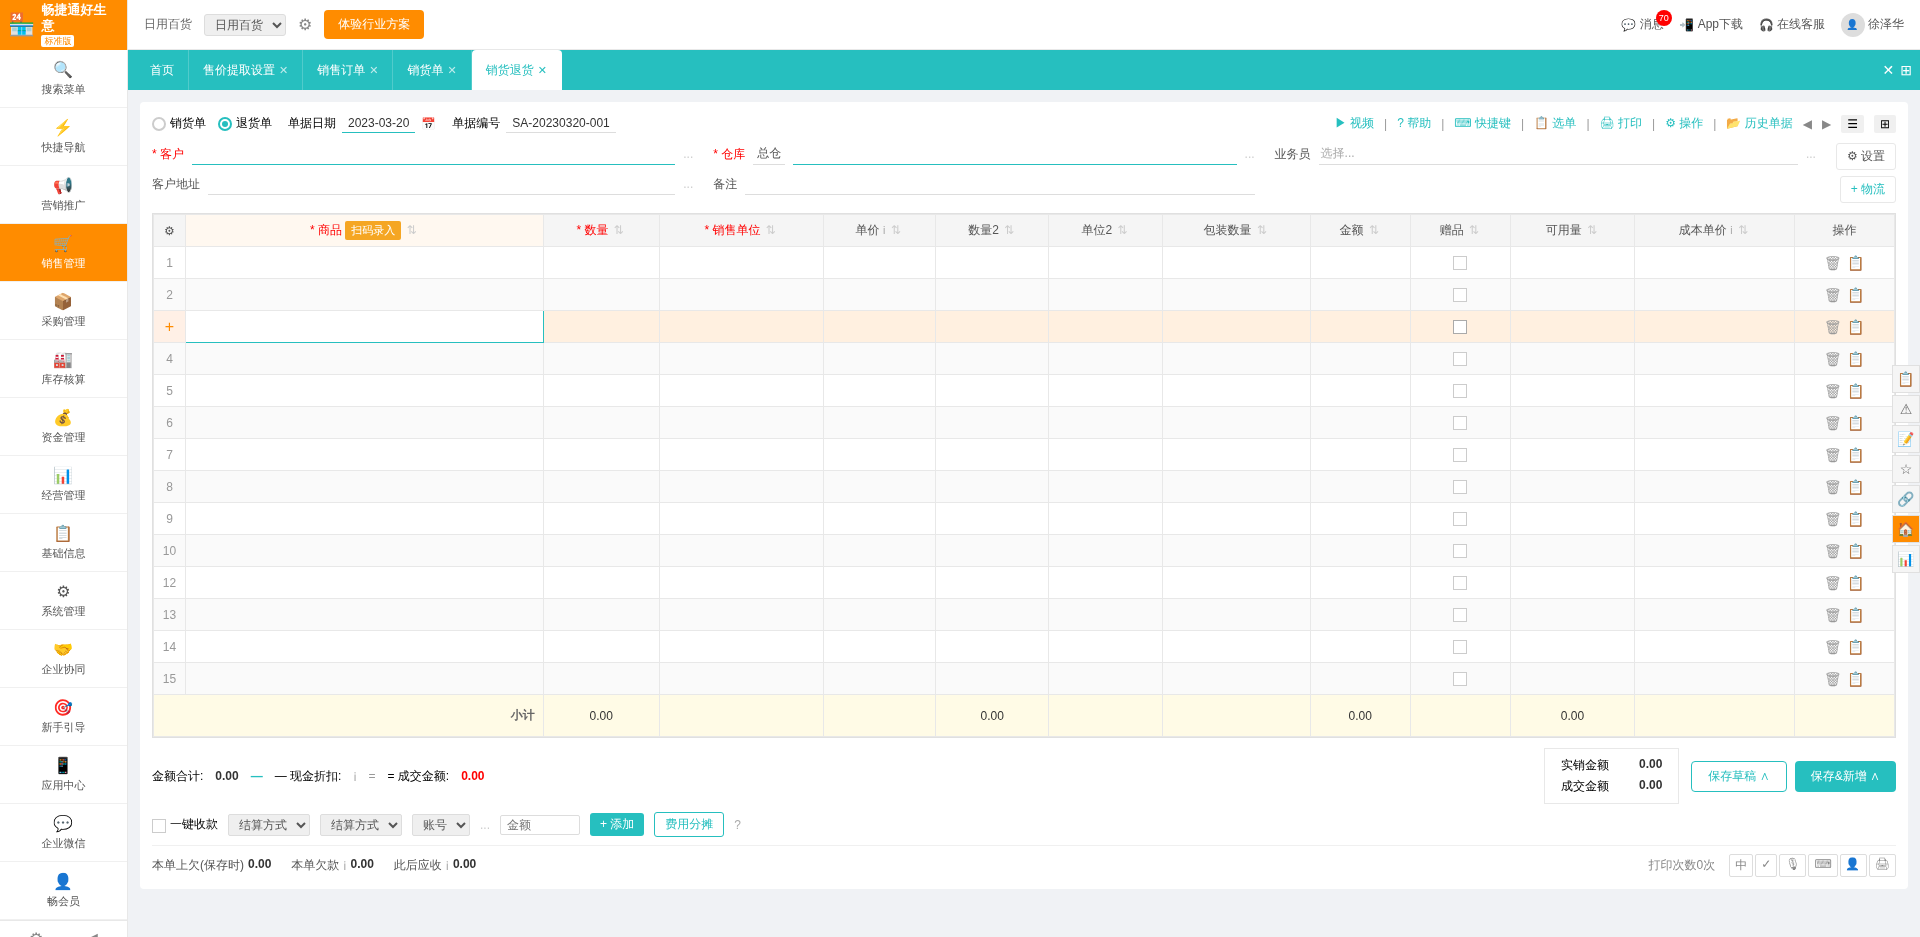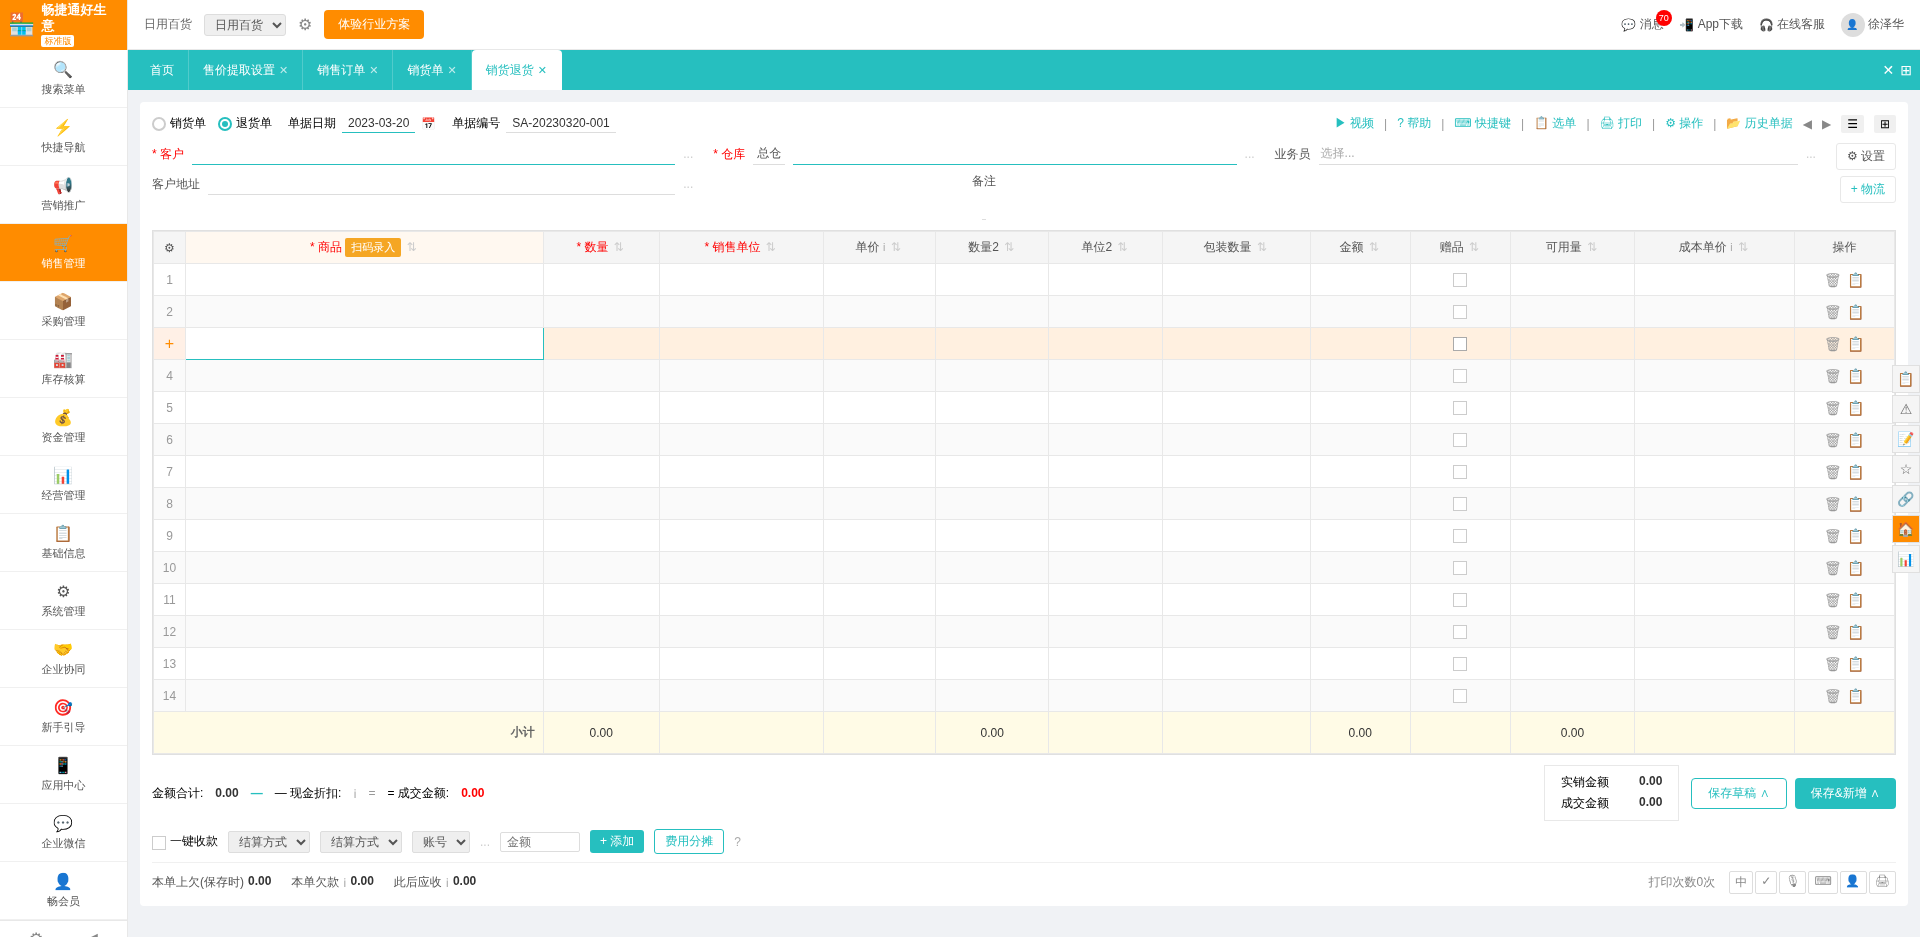--- a/index.html
+++ b/index.html
@@ -278,21 +278,21 @@
               <span style="color:#ccc; cursor:pointer;">...</span>
             </div>
           </div>
           <div style="flex:1; display:flex; flex-direction:column; gap:8px;">
             <div style="display:flex; align-items:center; gap:8px;">
               <span style="color:#f00; white-space:nowrap;">* <span>仓库</span></span>
               <span style="border-bottom:1px solid #ddd; padding:2px 4px; color:#555;">总仓</span>
               <div style="flex:1; border-bottom:1px solid #26bfbf; min-height:22px; padding:2px;"></div>
               <span style="color:#ccc; cursor:pointer;">...</span>
             </div>
-            <div style="display:flex; align-items:center; gap:8px;flex-direction:column;">
+            <div style="display:flex; align-items:center; gap:8px;">
               <span style="color:#555; white-space:nowrap;">备注</span>
               <div style="flex:1; border-bottom:1px solid #ddd; min-height:22px; padding:2px;"></div>
             </div>
           </div>
           <div style="flex:1; display:flex; flex-direction:column; gap:8px;">
             <div style="display:flex; align-items:center; gap:8px;">
               <span style="color:#555; white-space:nowrap;">业务员</span>
               <div style="flex:1; border-bottom:1px solid #ddd; min-height:22px; padding:2px; color:#aaa;">选择...</div>
               <span style="color:#ccc; cursor:pointer;">...</span>
             </div>
@@ -601,44 +601,20 @@
                   <td></td>
                   <td></td>
                   <td>
                     <div class="action-icons">
                       <span class="action-icon">🗑</span>
                       <span class="action-icon">📋</span>
                     </div>
                   </td>
                 </tr>
               <tr>
-                  <td class="row-num">11</td>
-                  <td></td>
-                  <td></td>
-                  <td></td>
-                  <td></td>
-                  <td></td>
-                  <td></td>
-                  <td></td>
-                  <td></td>
-                  <td>
-                    <div class="checkbox-cell">
-                      <div class="custom-checkbox"></div>
-                    </div>
-                  </td>
-                  <td></td>
-                  <td></td>
-                  <td>
-                    <div class="action-icons">
-                      <span class="action-icon">🗑</span>
-                      <span class="action-icon">📋</span>
-                    </div>
-                  </td>
-                </tr>
-              <tr>
                   <td class="row-num">12</td>
                   <td></td>
                   <td></td>
                   <td></td>
                   <td></td>
                   <td></td>
                   <td></td>
                   <td></td>
                   <td></td>
                   <td>
@@ -674,20 +650,44 @@
                   <td></td>
                   <td>
                     <div class="action-icons">
                       <span class="action-icon">🗑</span>
                       <span class="action-icon">📋</span>
                     </div>
                   </td>
                 </tr>
               <tr>
                   <td class="row-num">14</td>
+                  <td></td>
+                  <td></td>
+                  <td></td>
+                  <td></td>
+                  <td></td>
+                  <td></td>
+                  <td></td>
+                  <td></td>
+                  <td>
+                    <div class="checkbox-cell">
+                      <div class="custom-checkbox"></div>
+                    </div>
+                  </td>
+                  <td></td>
+                  <td></td>
+                  <td>
+                    <div class="action-icons">
+                      <span class="action-icon">🗑</span>
+                      <span class="action-icon">📋</span>
+                    </div>
+                  </td>
+                </tr>
+              <tr>
+                  <td class="row-num">15</td>
                   <td></td>
                   <td></td>
                   <td></td>
                   <td></td>
                   <td></td>
                   <td></td>
                   <td></td>
                   <td></td>
                   <td>
                     <div class="checkbox-cell">

